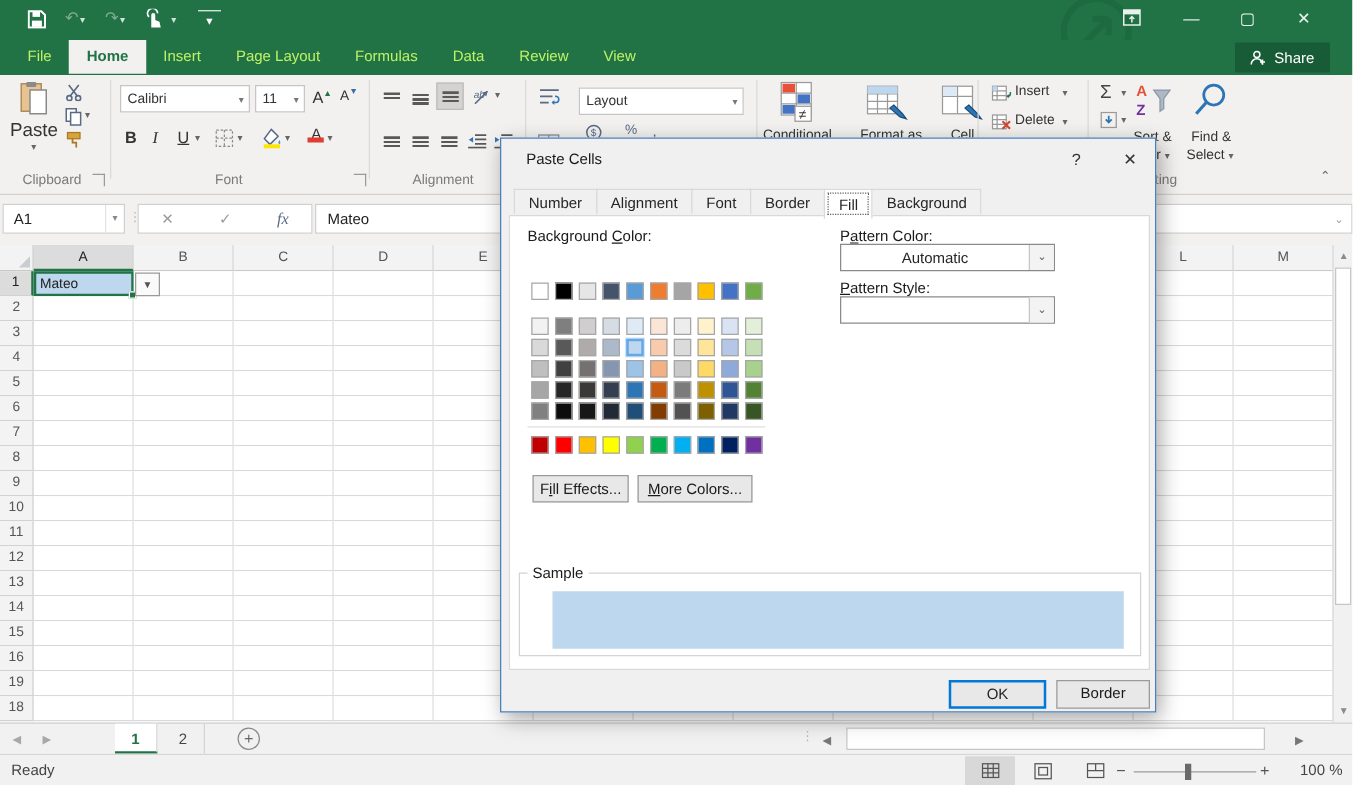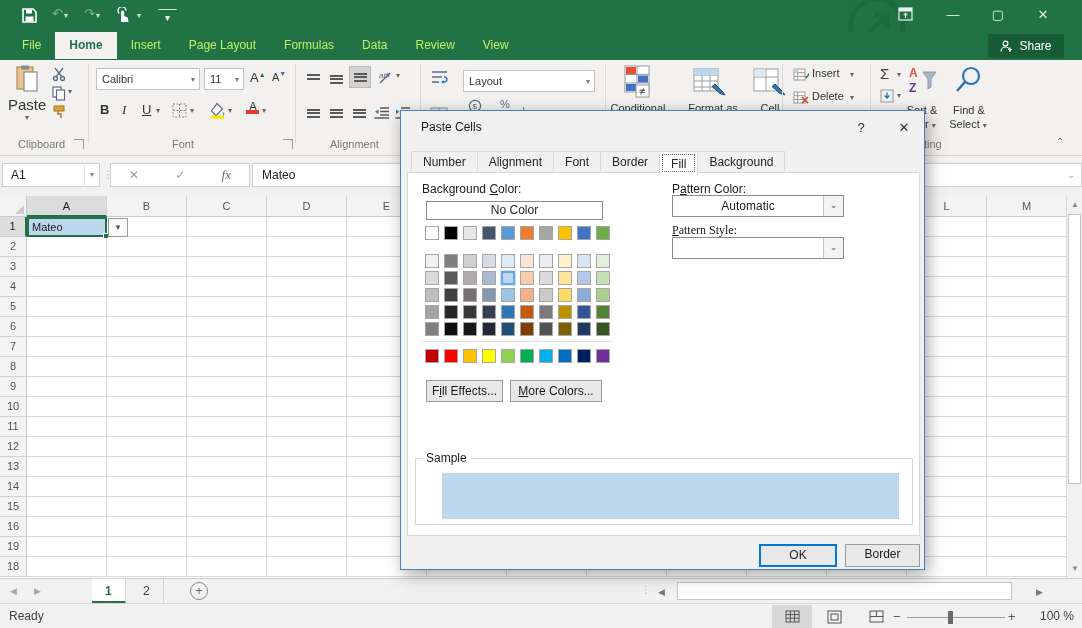--- a/index.html
+++ b/index.html
@@ -726,21 +726,20 @@
       <span class="dtab">Alignment</span>
       <span class="dtab">Font</span>
       <span class="dtab">Border</span>
       <span class="dtab active">Fill</span>
       <span class="dtab">Background</span>
     </div>
   <div id="dlg-page" class="abs">
     <div class="dlbl" style="left:14px;top:9px;">
       <span>Background </span><span class="accel">C</span><span>olor:</span>
     </div>
-    <div id="no-color-btn" class="abs">No Color</div>
     <div class="swrow" style="top:53px;" id="theme-row">
         <span class="sw" title="#FFFFFF" style="background: rgb(255, 255, 255);"></span>
         <span class="sw" title="#000000" style="background: rgb(0, 0, 0);"></span>
         <span class="sw" title="#E7E6E6" style="background: rgb(231, 230, 230);"></span>
         <span class="sw" title="#44546A" style="background: rgb(68, 84, 106);"></span>
         <span class="sw" title="#5B9BD5" style="background: rgb(91, 155, 213);"></span>
         <span class="sw" title="#ED7D31" style="background: rgb(237, 125, 49);"></span>
         <span class="sw" title="#A5A5A5" style="background: rgb(165, 165, 165);"></span>
         <span class="sw" title="#FFC000" style="background: rgb(255, 192, 0);"></span>
         <span class="sw" title="#4472C4" style="background: rgb(68, 114, 196);"></span>
@@ -827,21 +826,21 @@
     <div id="more-colors-btn" class="dlg-btn">
       <span></span><span class="accel">M</span><span>ore Colors...</span>
     </div>
     <div class="dlbl" style="left:264px;top:9px;">
       <span>P</span><span class="accel">a</span><span>ttern Color:</span>
     </div>
     <div class="dcombo" style="top:22px;">
       <span class="val">Automatic</span>
       <span class="dbtn">⌄</span>
     </div>
-    <div class="dlbl" style="left:264px;top:50px;font-family:Liberation Serif, serif;">
+    <div class="dlbl" style="left:264px;top:50px;">
       <span></span><span class="accel">P</span><span>attern Style:</span>
     </div>
     <div class="dcombo" style="top:64px;">
       <span class="val"></span>
       <span class="dbtn">⌄</span>
     </div>
     <div id="sample-group" class="abs"></div>
     <div id="sample-label" class="abs dlbl">Sample</div>
     <div id="sample-fill" class="abs" style="background: rgb(189, 215, 238);"></div>
   </div>

